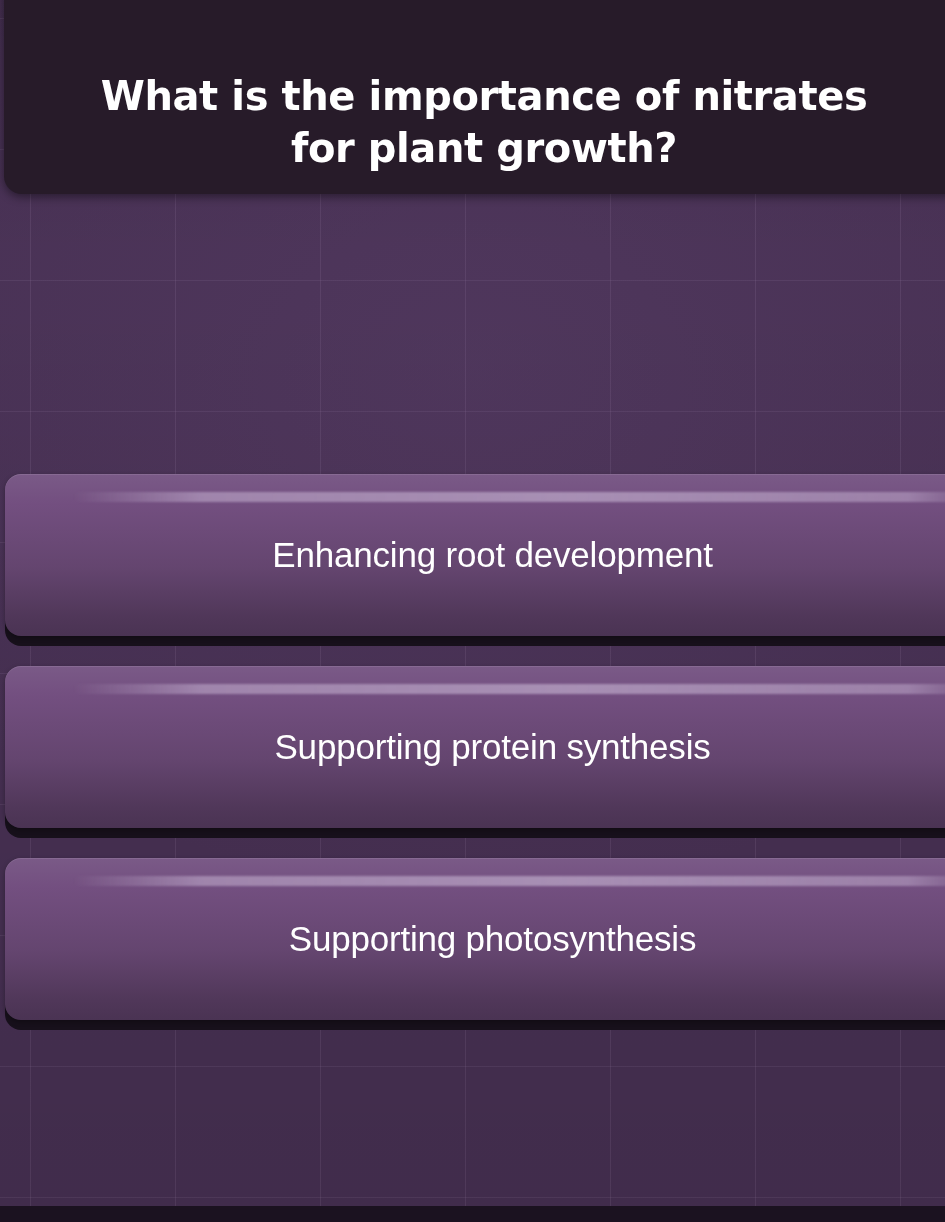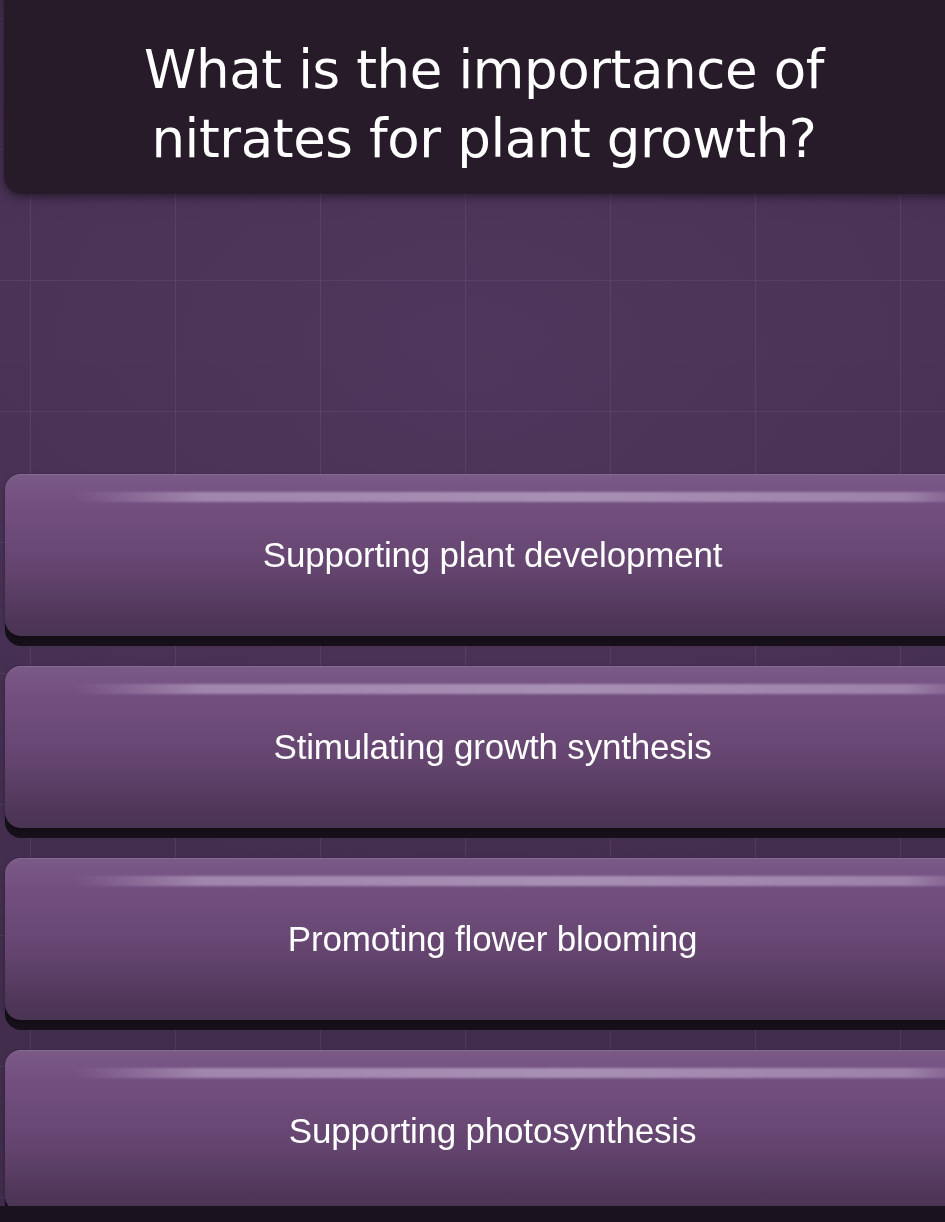--- a/index.html
+++ b/index.html
@@ -55,23 +55,23 @@
     box-shadow: 0 3px 10px rgba(0,0,0,0.45);
     z-index: 4;
     display: flex;
     align-items: flex-end;
     justify-content: center;
     padding: 0 28px 20px 28px;
   }
 
   .question-text {
     color: #FFFFFF;
-    font-size: 53px;
+    font-size: 40px;
     line-height: 1.30;
-    font-weight: 400;
+    font-weight: 700;
     text-align: center;
     letter-spacing: -0.4px;
     width: 100%;
     max-width: 800px;
   }
 
   
   .answers {
     position: absolute;
     left: 0;
@@ -159,37 +159,31 @@
   <div class="question-card">
 
     <div class="question-text">What is the importance of nitrates for plant growth?</div>
   </div>
 
   <div class="answers">
 
     <div class="answer-slot">
       <div class="answer-shadow"></div>
       <button class="answer-button">
-        <span class="answer-label">Supporting plant development</span>
+        <span class="answer-label">Enhancing root development</span>
       </button>
     </div>
 
     <div class="answer-slot">
       <div class="answer-shadow"></div>
       <button class="answer-button">
-        <span class="answer-label">Stimulating growth synthesis</span>
+        <span class="answer-label">Supporting protein synthesis</span>
       </button>
     </div>
 
-    <div class="answer-slot">
-      <div class="answer-shadow"></div>
-      <button class="answer-button">
-        <span class="answer-label">Promoting flower blooming</span>
-      </button>
-    </div>
 
     <div class="answer-slot">
       <div class="answer-shadow"></div>
       <button class="answer-button">
         <span class="answer-label">Supporting photosynthesis</span>
       </button>
     </div>
 
   </div>
 

